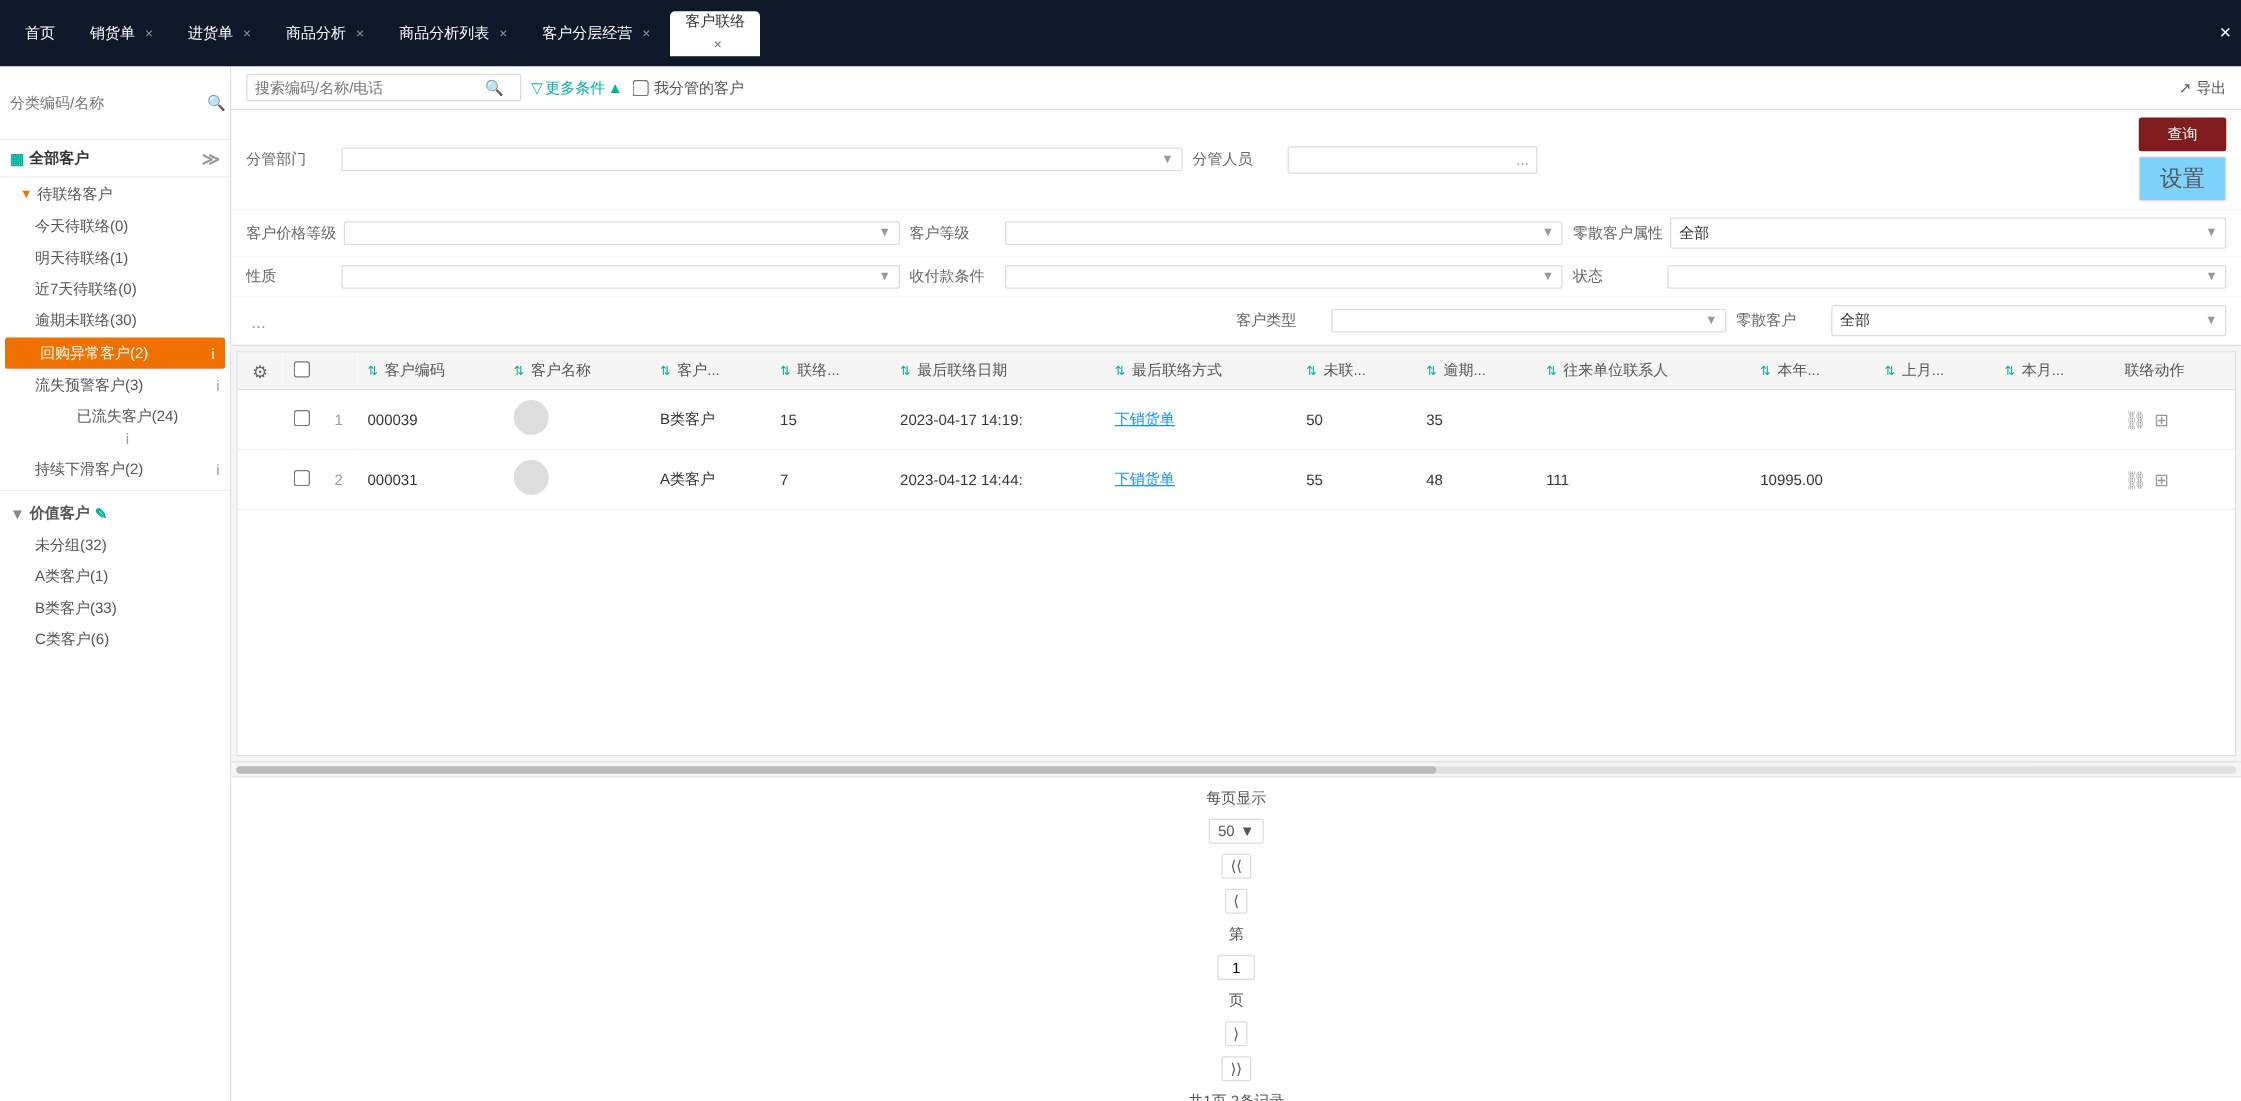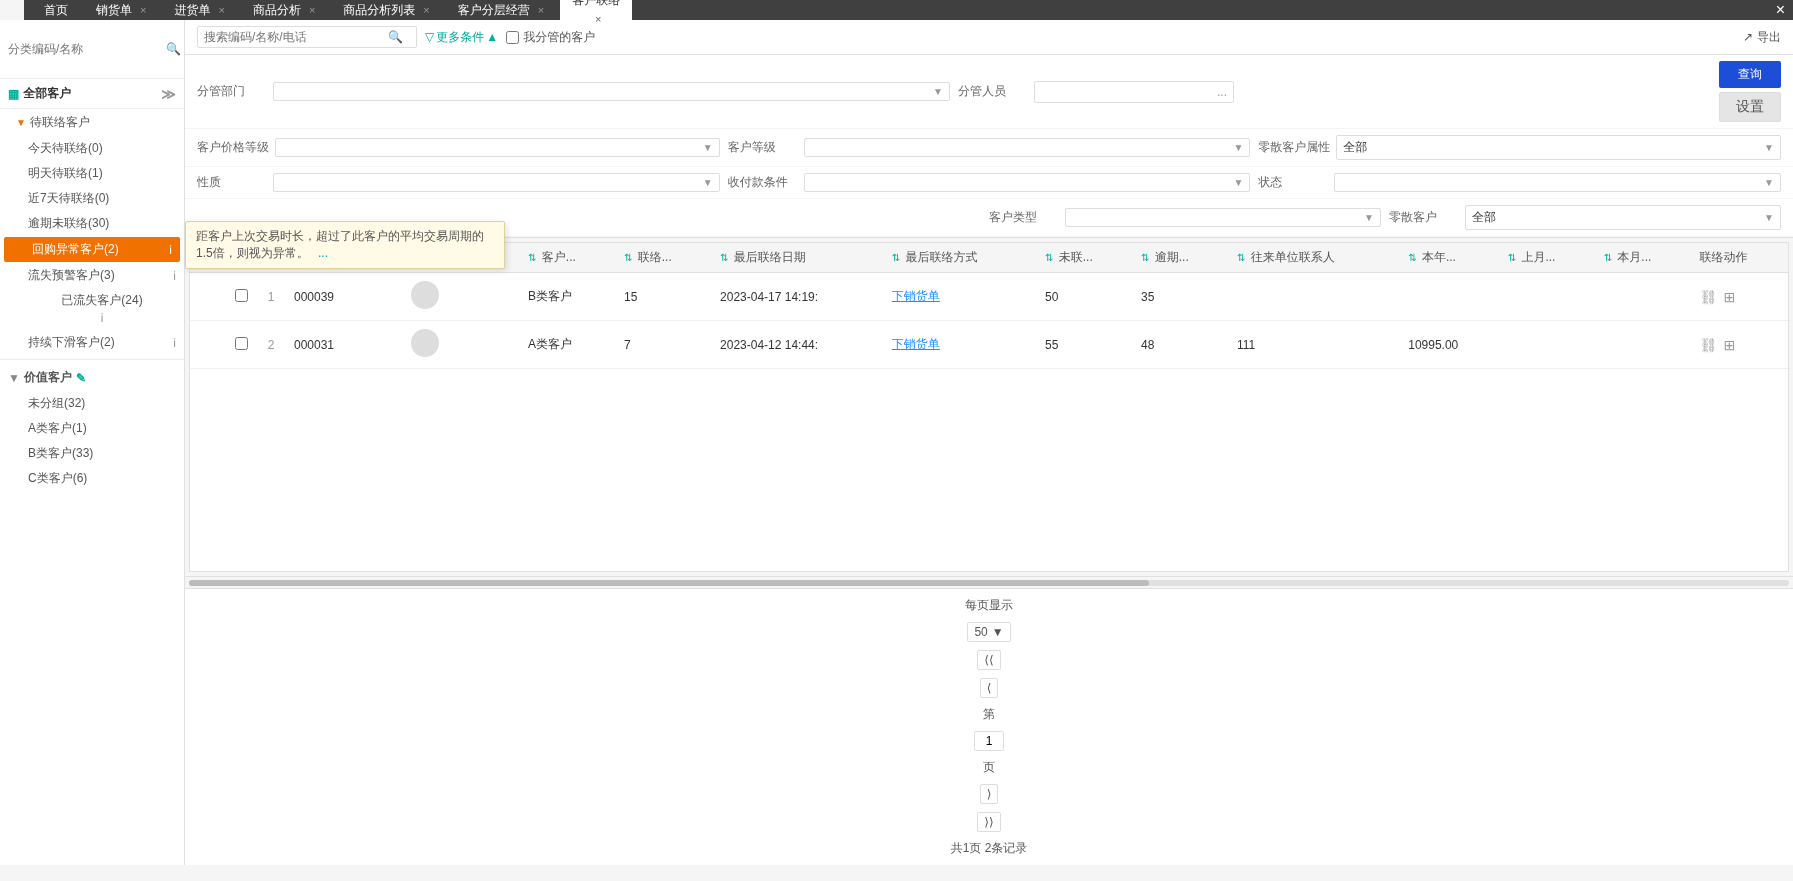--- a/index.html
+++ b/index.html
@@ -1,22 +1,22 @@
 <!DOCTYPE html>
 <html><head>
   <meta charset="utf-8">
   <style>
     * { box-sizing: border-box; margin: 0; padding: 0; font-family: 'Microsoft YaHei', Arial, sans-serif; font-size: 12px; }
     body { background: #f5f5f5; overflow: hidden; width: 1793px; height: 881px; }
 
     
     .top-nav {
       display: flex; align-items: center;
-      background: #404040; height: 20px; padding: 0 8px;
-      color: white; gap: 4px; position: relative; margin-left: 24px;
+      background: #0f172a; height: 53px; padding: 0 8px;
+      color: white; gap: 4px; position: relative;
     }
     .nav-tab {
       display: flex; align-items: center; padding: 0 12px; height: 36px;
       cursor: pointer; color: white; font-size: 13px; gap: 4px;
       white-space: nowrap;
     }
     .nav-tab.active {
       background: white; color: #333; border-radius: 4px 4px 0 0; flex-direction: column;
     }
     .nav-tab .close-x { font-size: 11px; color: #999; margin-left: 4px; }
@@ -111,26 +111,26 @@
       flex: 1; border: 1px solid #ddd; border-radius: 2px; padding: 3px 6px;
       font-size: 12px; outline: none; color: #333; background: white;
     }
     .filter-select {
       flex: 1; border: 1px solid #ddd; border-radius: 2px; padding: 3px 6px;
       font-size: 12px; outline: none; color: #333; background: white;
       display: flex; align-items: center; justify-content: space-between; cursor: pointer;
     }
     .filter-select .arrow { color: #999; font-size: 10px; }
     .btn-query {
-      background: #1d4ed8; color: white; border: none; border-radius: 2px;
+      background: #7f1d1d; color: white; border: none; border-radius: 2px;
       padding: 5px 16px; cursor: pointer; font-size: 12px; white-space: nowrap;
     }
     .btn-settings {
-      background: #e5e5e5; color: #555; border: 1px solid #ddd; border-radius: 2px;
-      padding: 5px 16px; cursor: pointer; font-size: 14px; white-space: nowrap;
+      background: #7dd3fc; color: #555; border: 1px solid #ddd; border-radius: 2px;
+      padding: 5px 16px; cursor: pointer; font-size: 18px; white-space: nowrap;
     }
     .filter-actions {
       display: flex; flex-direction: column; gap: 4px; flex-shrink: 0;
     }
     .ellipsis-btn {
       color: #999; cursor: pointer; font-size: 14px; padding: 0 4px;
     }
 
     
     .table-area {
@@ -288,24 +288,20 @@
       <span class="icon">▼</span>
       <span>价值客户</span>
       <span style="margin-left:4px; color:#00b0a0; cursor:pointer;">✎</span>
     </div>
     <div class="sidebar-item">未分组(32)</div>
     <div class="sidebar-item">A类客户(1)</div>
     <div class="sidebar-item">B类客户(33)</div>
     <div class="sidebar-item">C类客户(6)</div>
   </div>
 
-  <div class="tooltip-box">
-    <span>距客户上次交易时长，超过了此客户的平均交易周期的1.5倍，则视为异常。</span>
-    <span style="margin-left:6px; color:#00b0a0; cursor:pointer;">...</span>
-  </div>
 
   <div class="content-area">
 
     <div class="filter-bar">
       <div class="filter-search">
         <input type="text" style="border: none; outline: none; font-size: 12px; width: 180px;" placeholder="搜索编码/名称/电话">
         <span style="color:#00b0a0; cursor:pointer;">🔍</span>
       </div>
       <div class="more-conditions">
         <span>▽</span>

